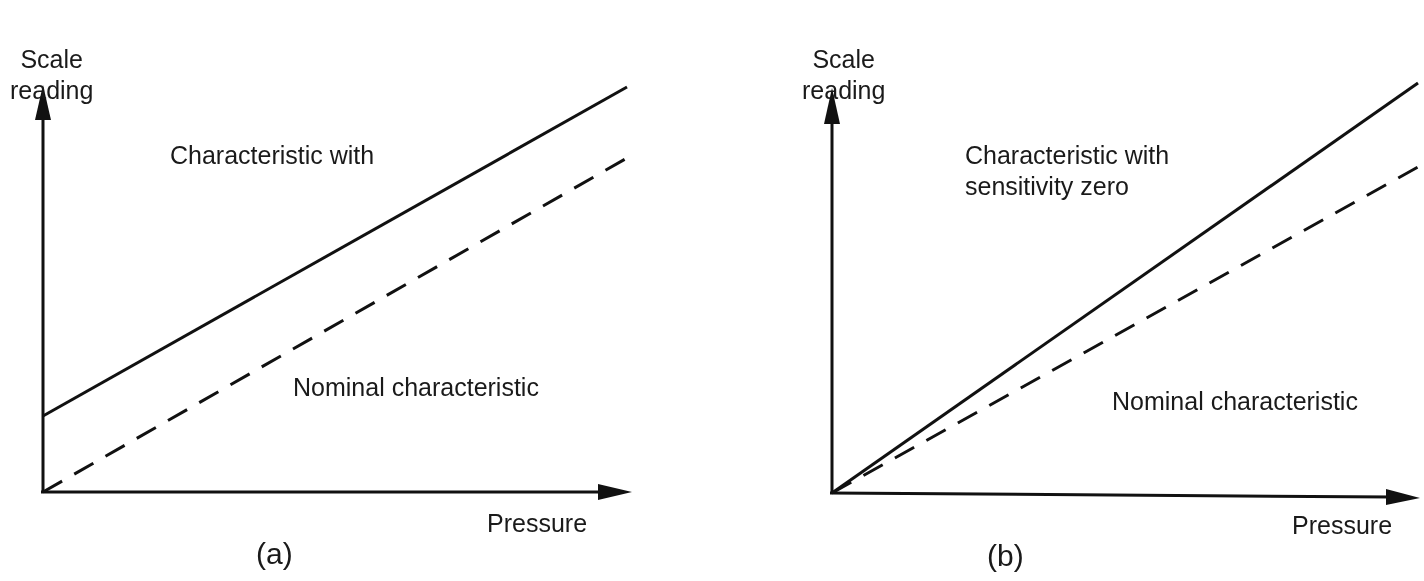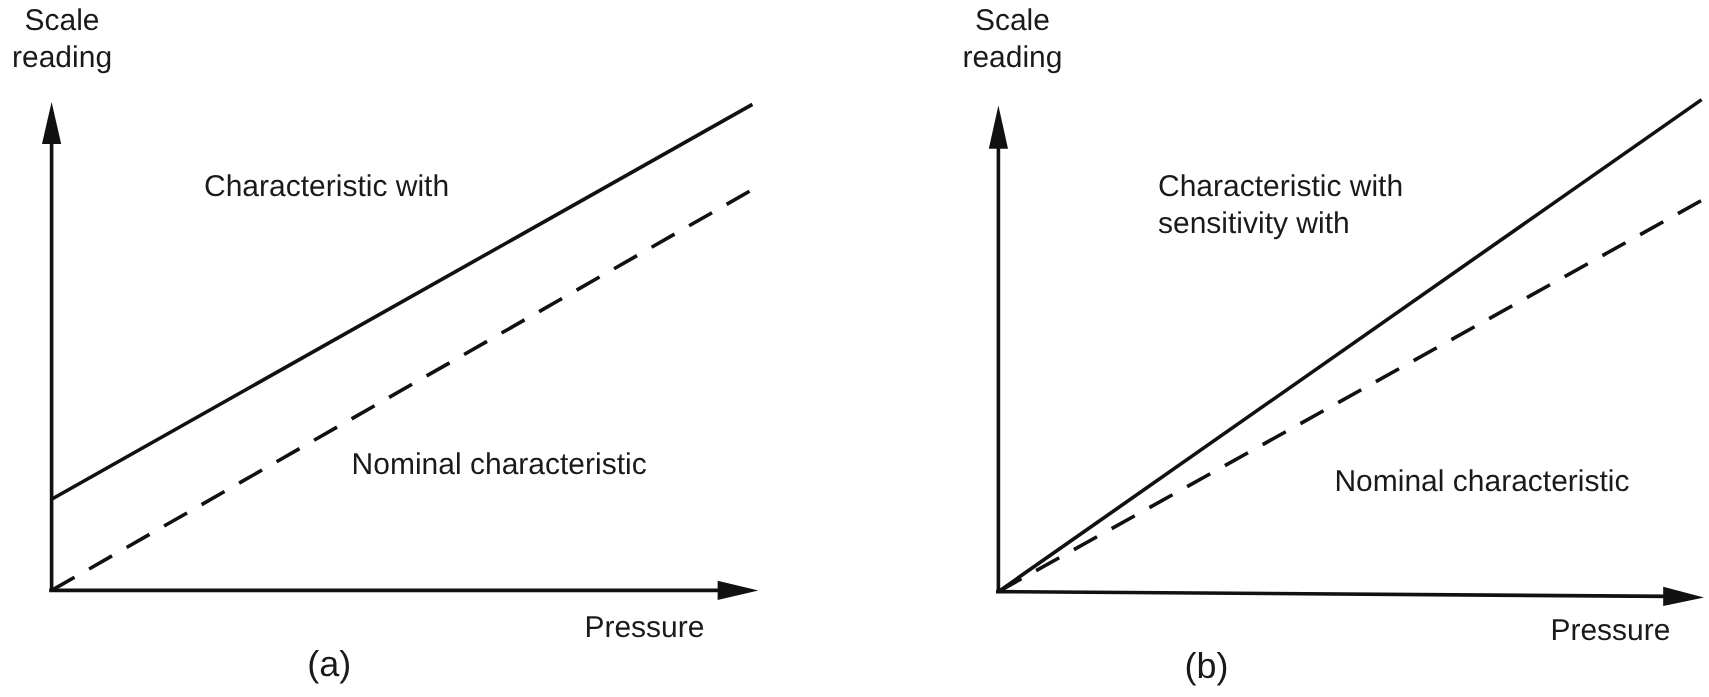--- a/index.html
+++ b/index.html
@@ -3,21 +3,21 @@
 <meta charset="utf-8">
 <style>
   html, body { margin:0; padding:0; background:#ffffff; }
   body { width:1424px; height:581px; position:relative; overflow:hidden;
          font-family:"Liberation Sans", sans-serif; color:#1a1a1a; }
   .panel { position:absolute; top:0; height:581px; }
   #panel-a { left:0; width:712px; }
   #panel-b { left:712px; width:712px; }
   svg.plot { position:absolute; left:0; top:0; }
   .lbl { position:absolute; font-size:25px; line-height:31px; color:#1a1a1a; white-space:nowrap; }
-  .ylabel { text-align:center; }
+  .ylabel { text-align:center;margin-top:42px; }
   .caption { font-size:30px; }
 </style>
 </head>
 <body>
 
 <div class="panel" id="panel-a">
   <svg class="plot" width="712" height="581" viewBox="0 0 712 581">
 
     <line x1="43" y1="493" x2="43" y2="112" stroke="#111" stroke-width="3"></line>
     <polygon points="43,85 35,120 51,120" fill="#111"></polygon>
@@ -55,18 +55,18 @@
 
     <line x1="120" y1="493" x2="706" y2="167" stroke="#111" stroke-width="3" stroke-dasharray="22,14"></line>
   </svg>
 
   <div class="lbl ylabel" style="left:90px; top:2px;">
     <div>Scale</div>
     <div>reading</div>
   </div>
   <div class="lbl" style="left:253px; top:140px;">
     <div>Characteristic with</div>
-    <div>sensitivity with</div>
+    <div>sensitivity zero</div>
   </div>
   <div class="lbl" style="left:400px; top:386px;">Nominal characteristic</div>
   <div class="lbl" style="left:580px; top:510px;">Pressure</div>
   <div class="lbl caption" style="left:275px; top:540px;">(b)</div>
 </div>
 
 </body></html>

